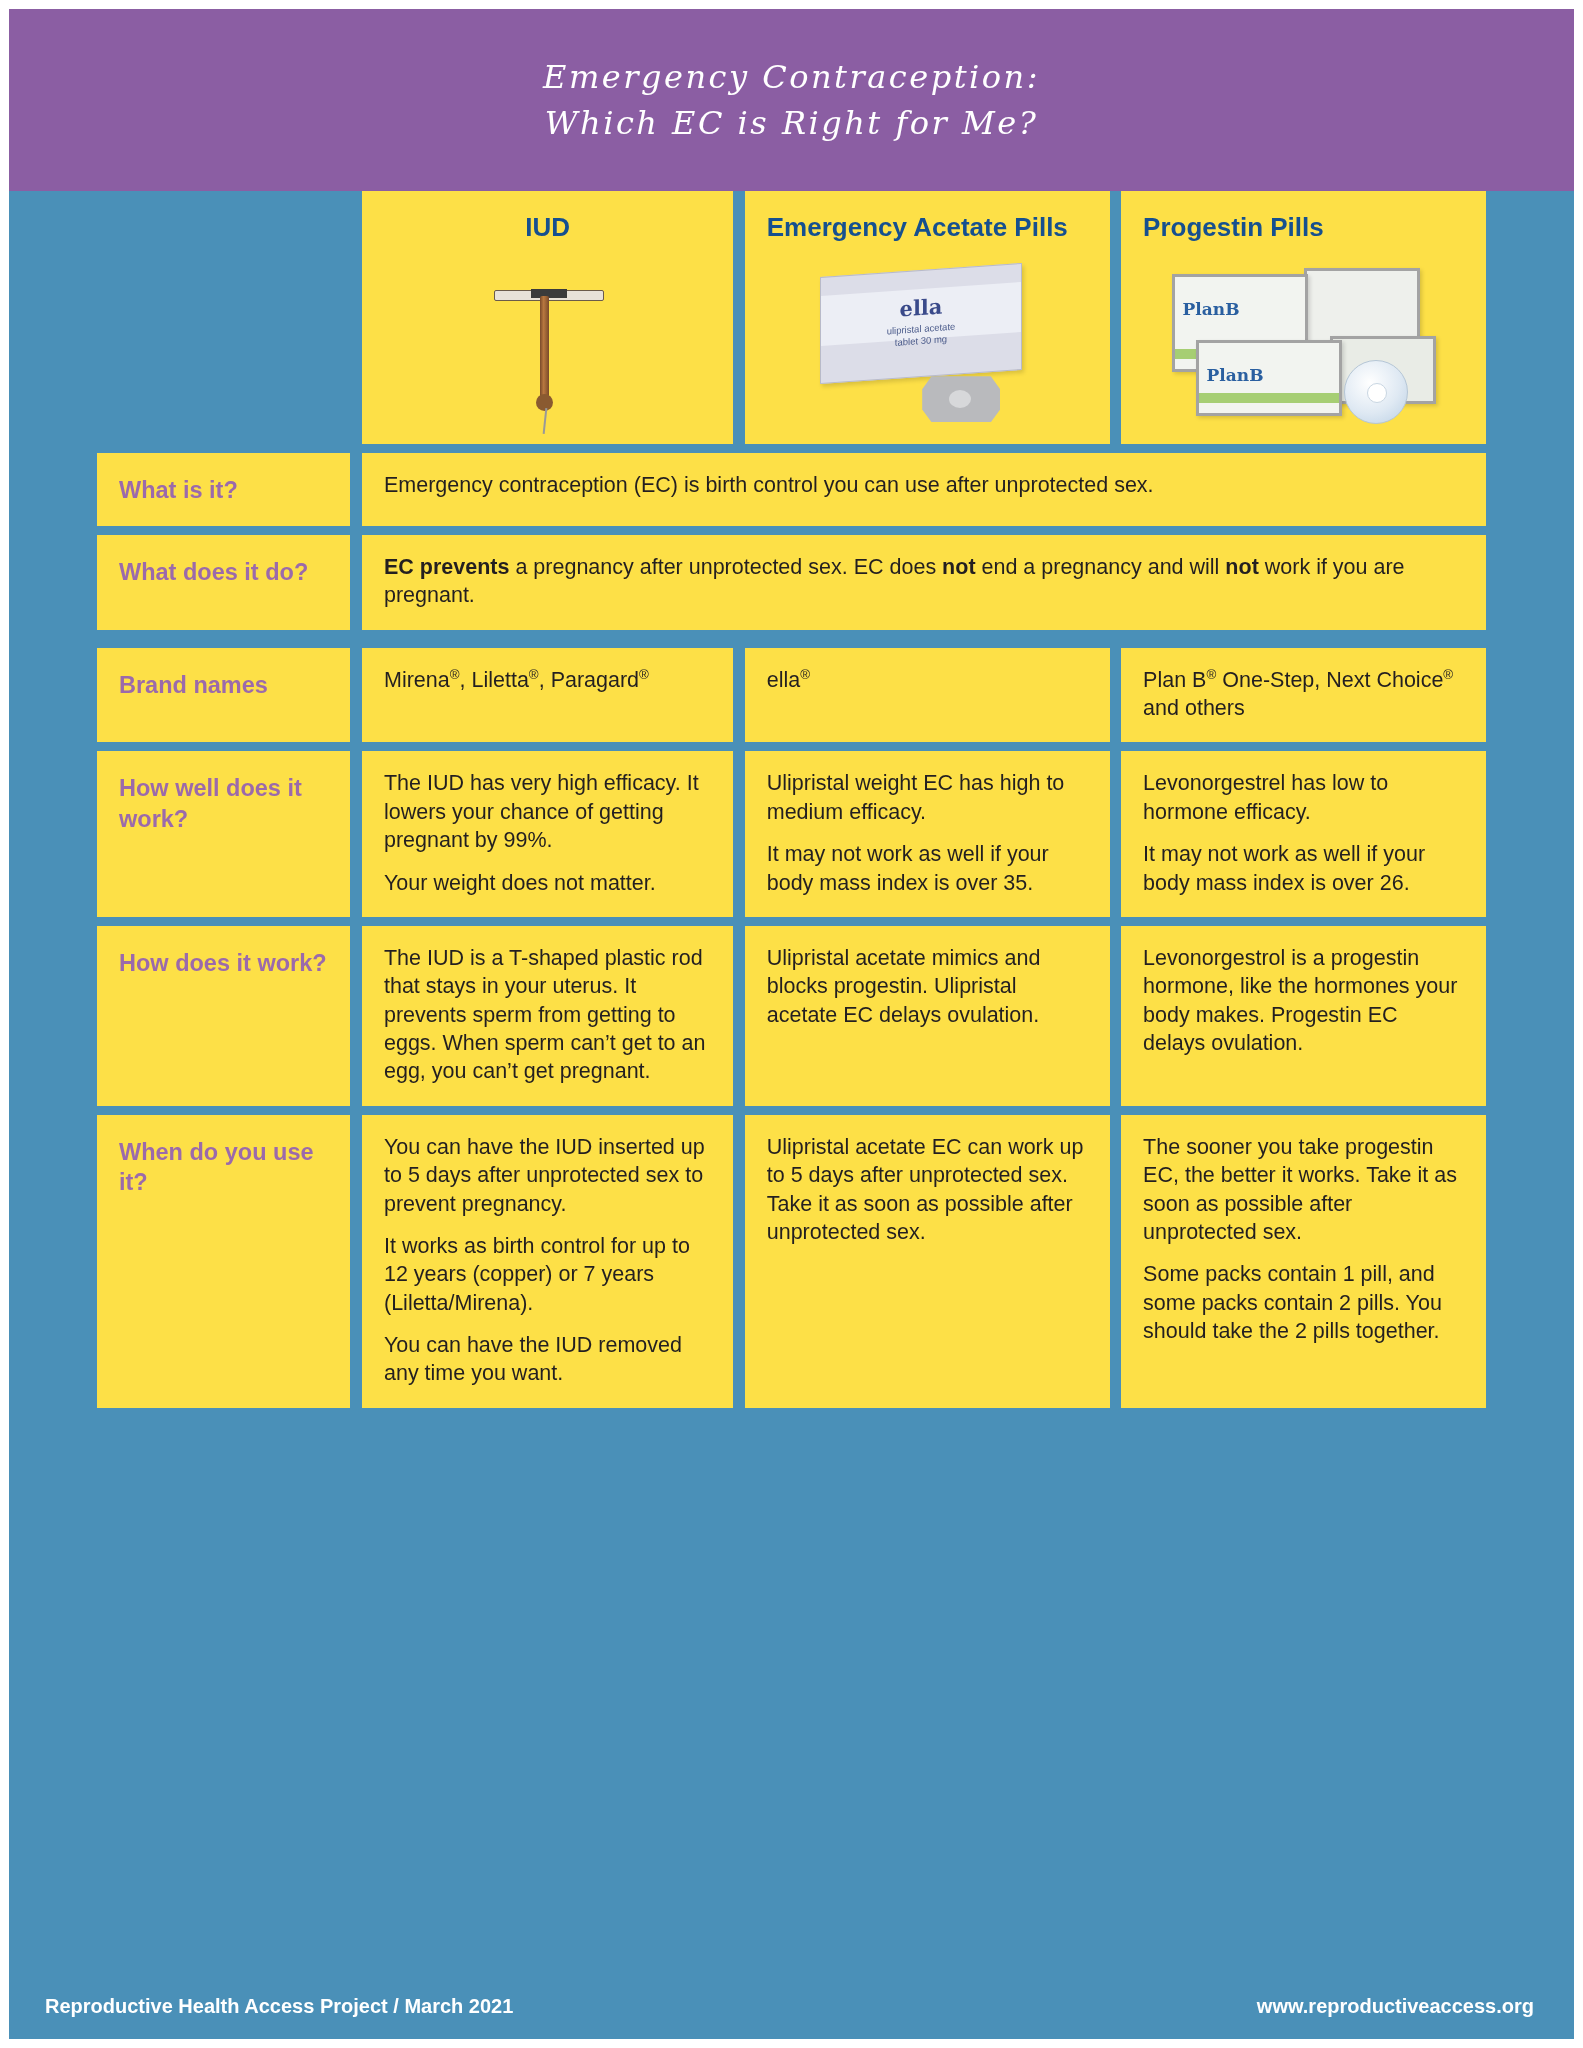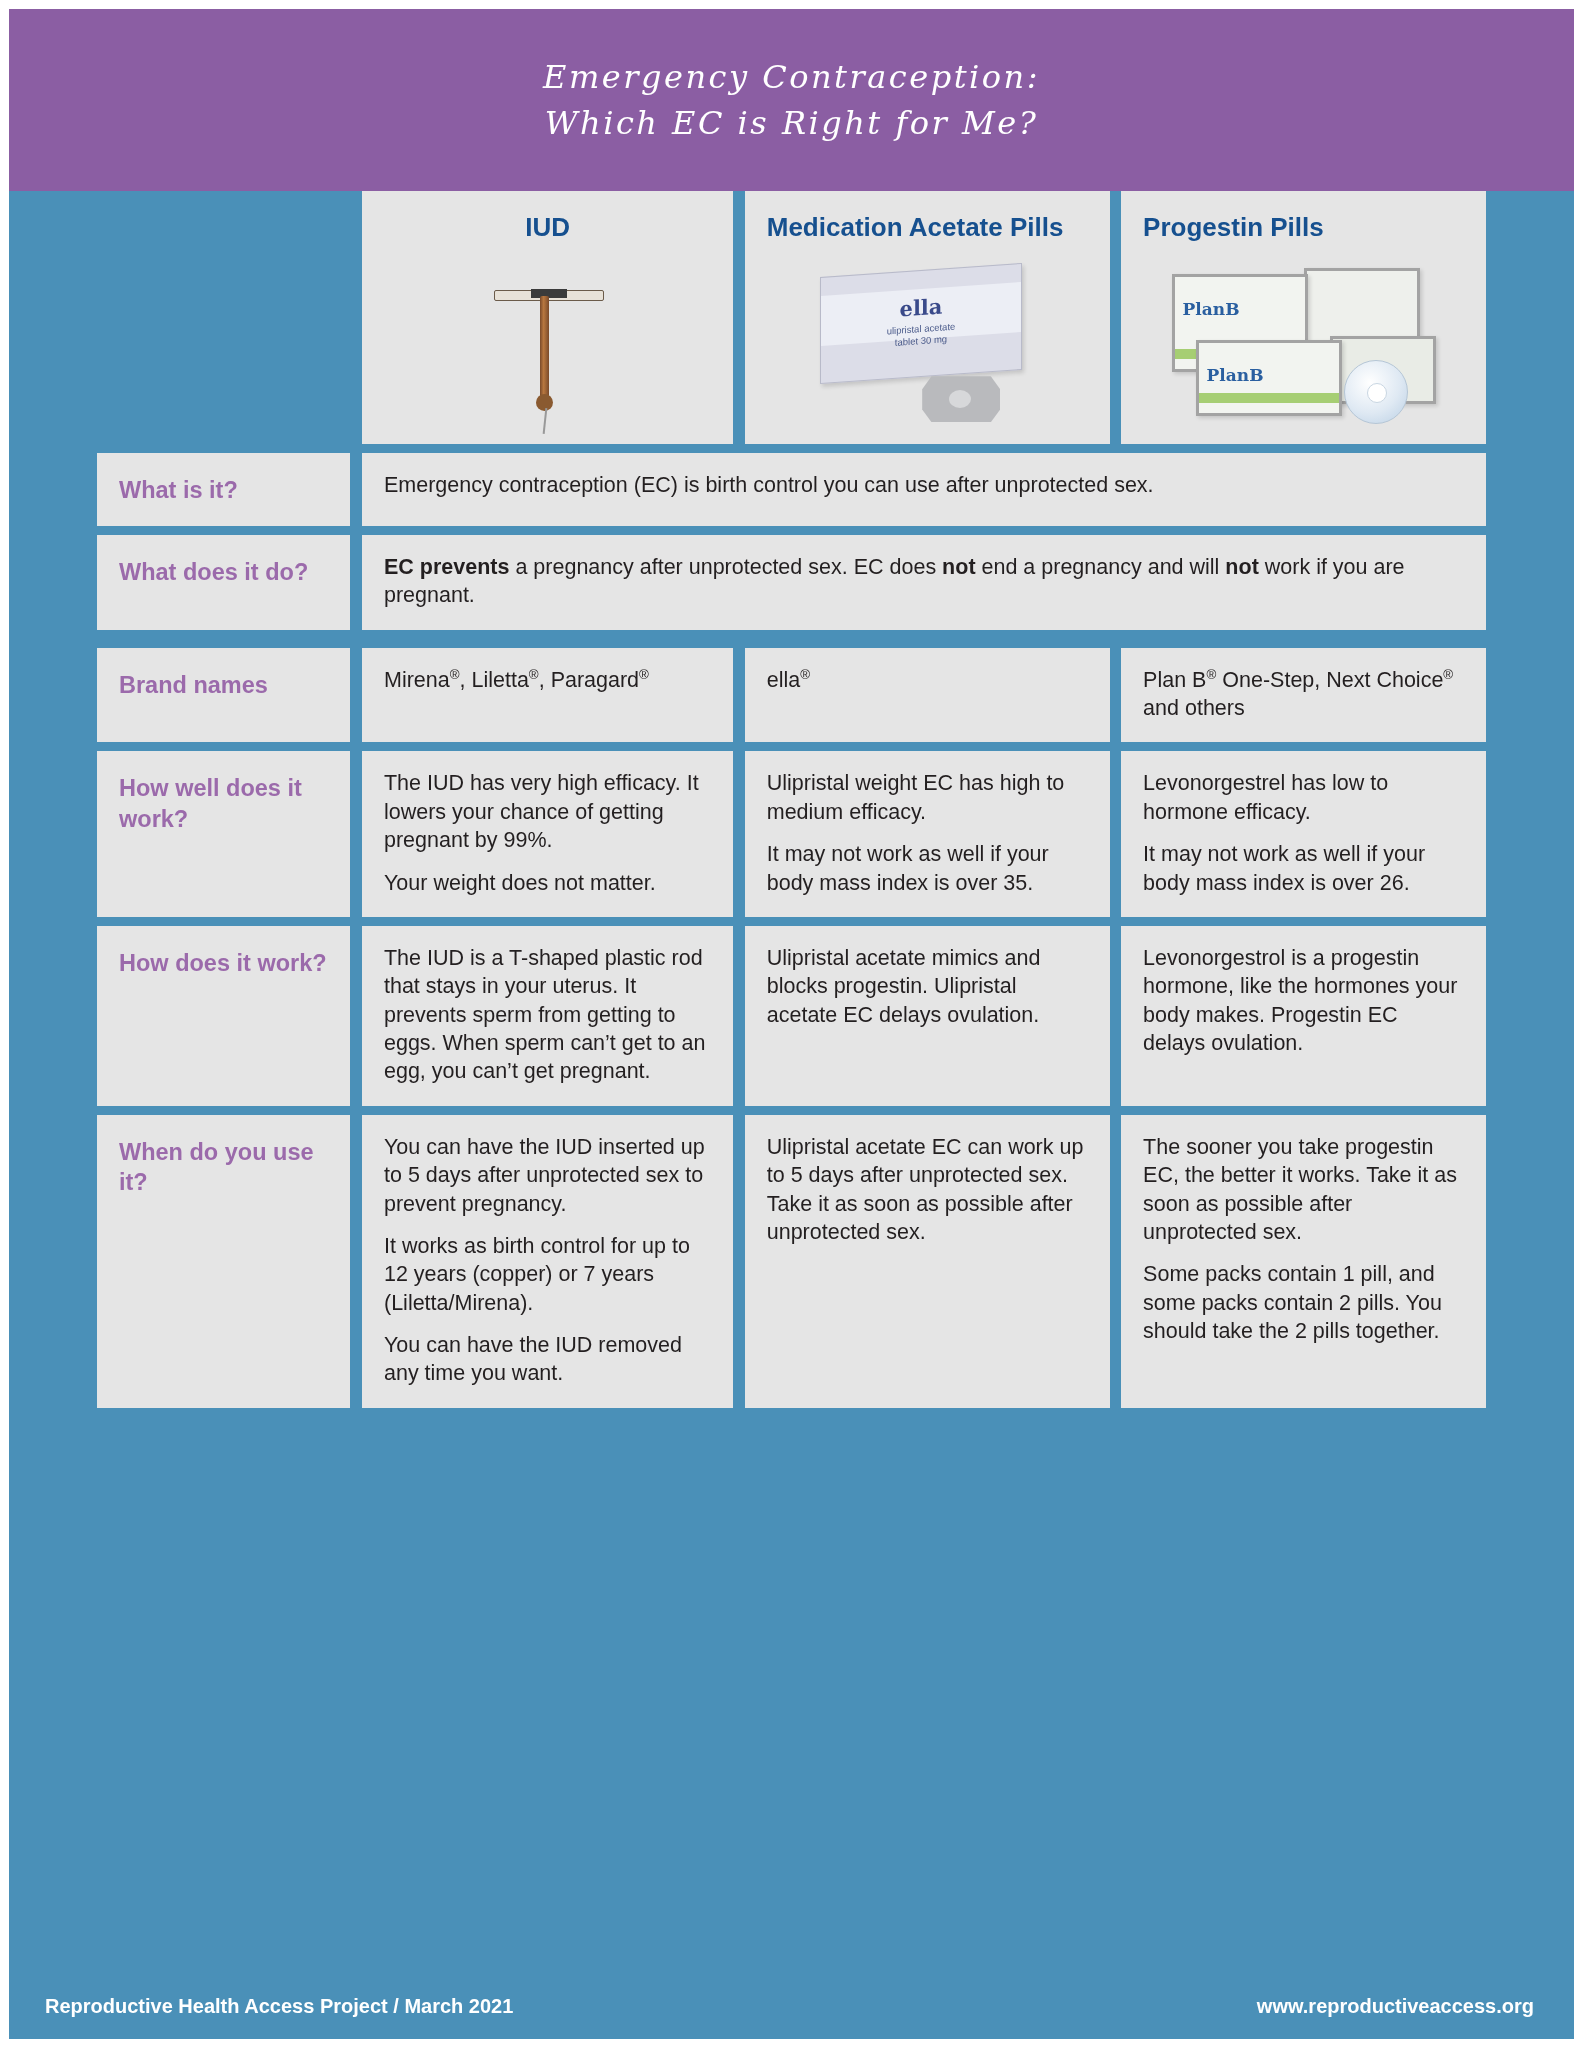--- a/index.html
+++ b/index.html
@@ -55,21 +55,21 @@
     box-sizing: border-box;
   }
   table.main {
     border-collapse: separate;
     border-spacing: 0;
     width: 100%;
     table-layout: fixed;
   }
   td {
     vertical-align: top;
-    background: #e5e5e5;
+    background: #fde047;
     padding: 0;
   }
   .cell {
     padding: 18px 22px 20px 22px;
     font-size: 21.5px;
     line-height: 1.32;
     color: #231f20;
   }
   .label-cell {
     padding: 22px 14px 20px 22px;
@@ -296,21 +296,21 @@
                 <div class="tbar"></div>
                 <div class="stem"></div>
                 <div class="bulb"></div>
                 <div class="string"></div>
               </div>
             </div>
           </td>
           <td class="vgap"></td>
           <td>
             <div class="prod-head">
-              <div class="prod-title">Medication Acetate Pills</div>
+              <div class="prod-title">Emergency Acetate Pills</div>
             </div>
             <div class="prod-img">
               <div class="ella-wrap">
                 <div class="ella-box">
                   <div class="band"></div>
                   <div class="ella-logo">ella</div>
                   <div class="ella-sub">
                     <span>ulipristal acetate</span><br>
                     <span>tablet 30 mg</span>
                   </div>

